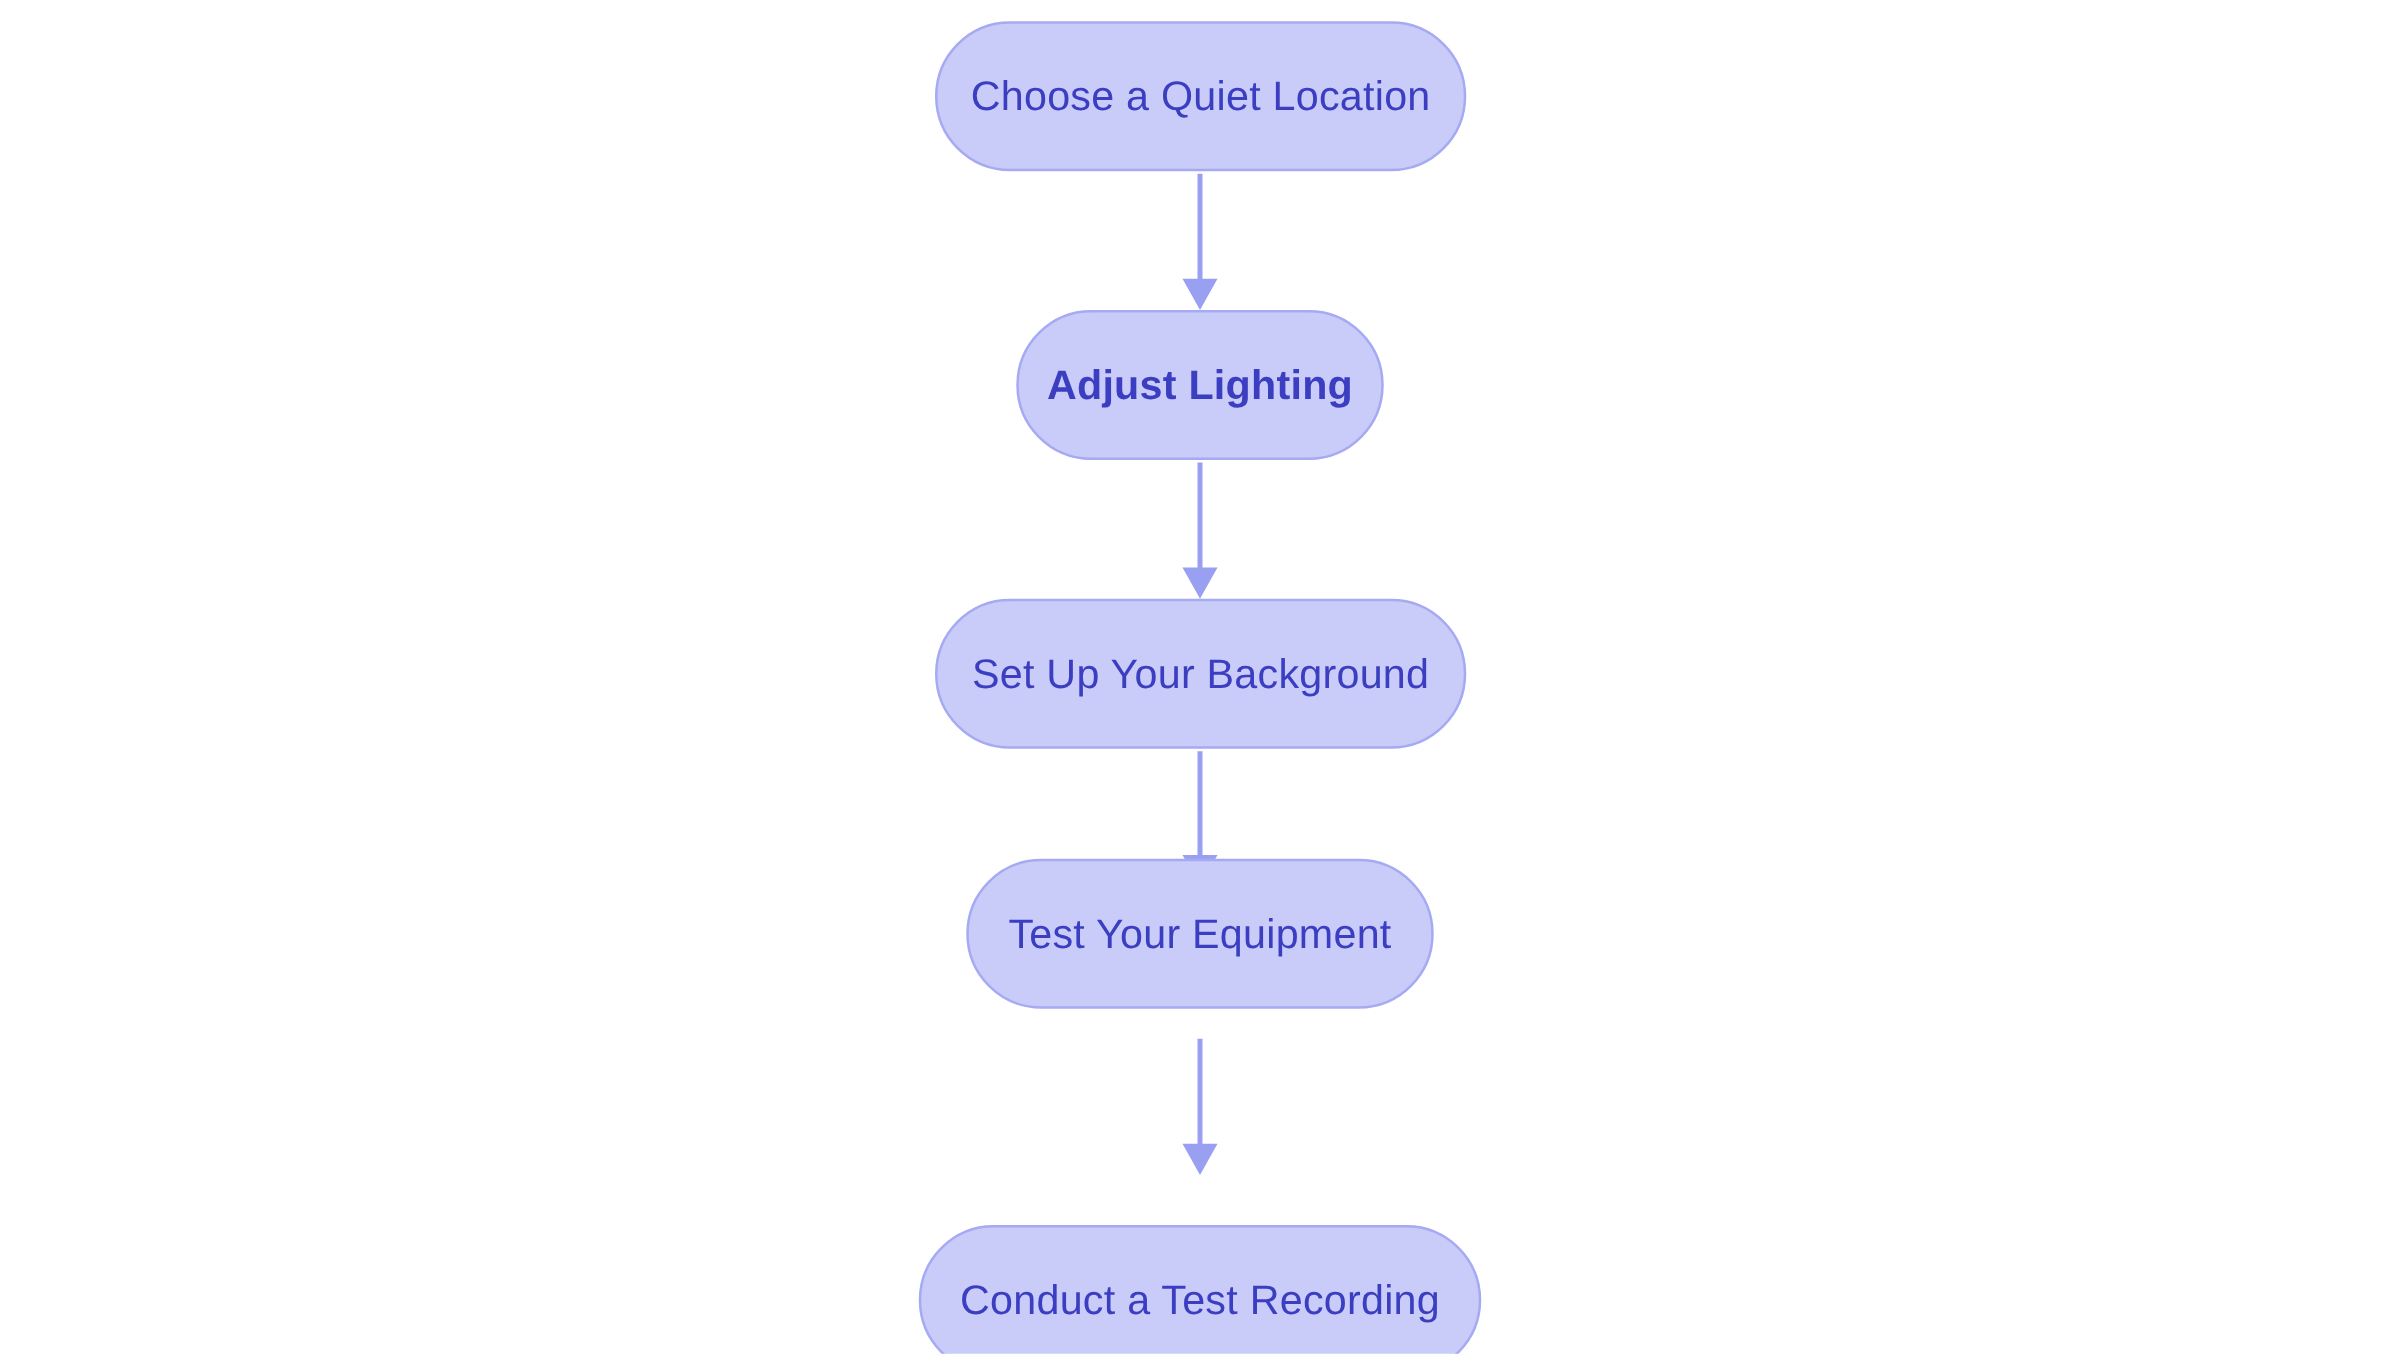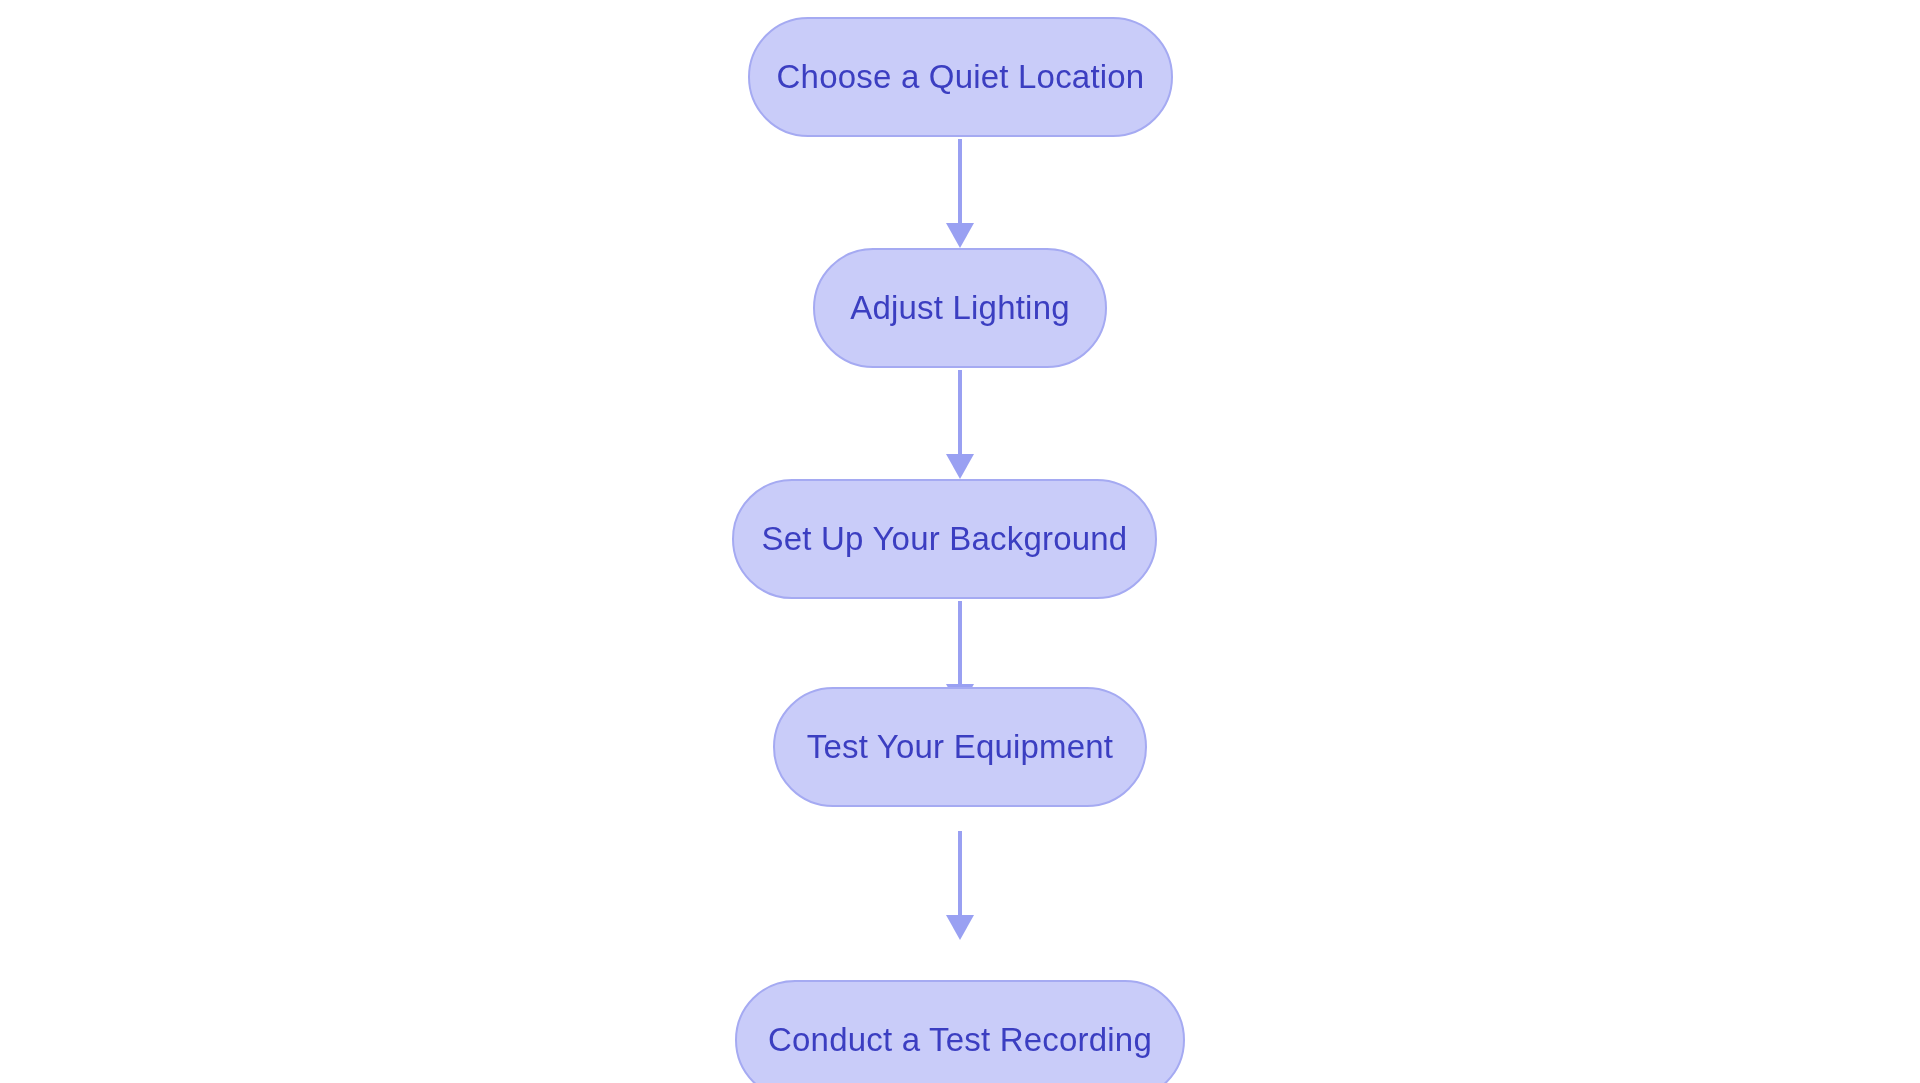--- a/index.html
+++ b/index.html
@@ -30,22 +30,22 @@
     align-items: center;
     justify-content: center;
   }
   .node .node-label {
     color: var(--node-text, #3b3ec1);
     font-size: 33px;
     letter-spacing: 0.2px;
     white-space: nowrap;
   }
   #n1 { top: 17px;  left: 748px; width: 425px; }
-  #n2 { top: 248px; left: 813px; width: 294px; }
-  #n3 { top: 479px; left: 732px; width: 425px; }
+  #n2 { top: 248px; left: 813px; width: 294px; font-weight: bold; }
+  #n3 { top: 479px; left: 748px; width: 425px; }
   #n4 { top: 687px; left: 773px; width: 374px; }
   #n5 { top: 948px; left: 735px; width: 450px; margin-top: 32px; }
 
   .arrow {
     position: absolute;
     left: 946px;
     width: 28px;
   }
   #a1 { top: 139px; height: 109px; }
   #a2 { top: 370px; height: 109px; }

